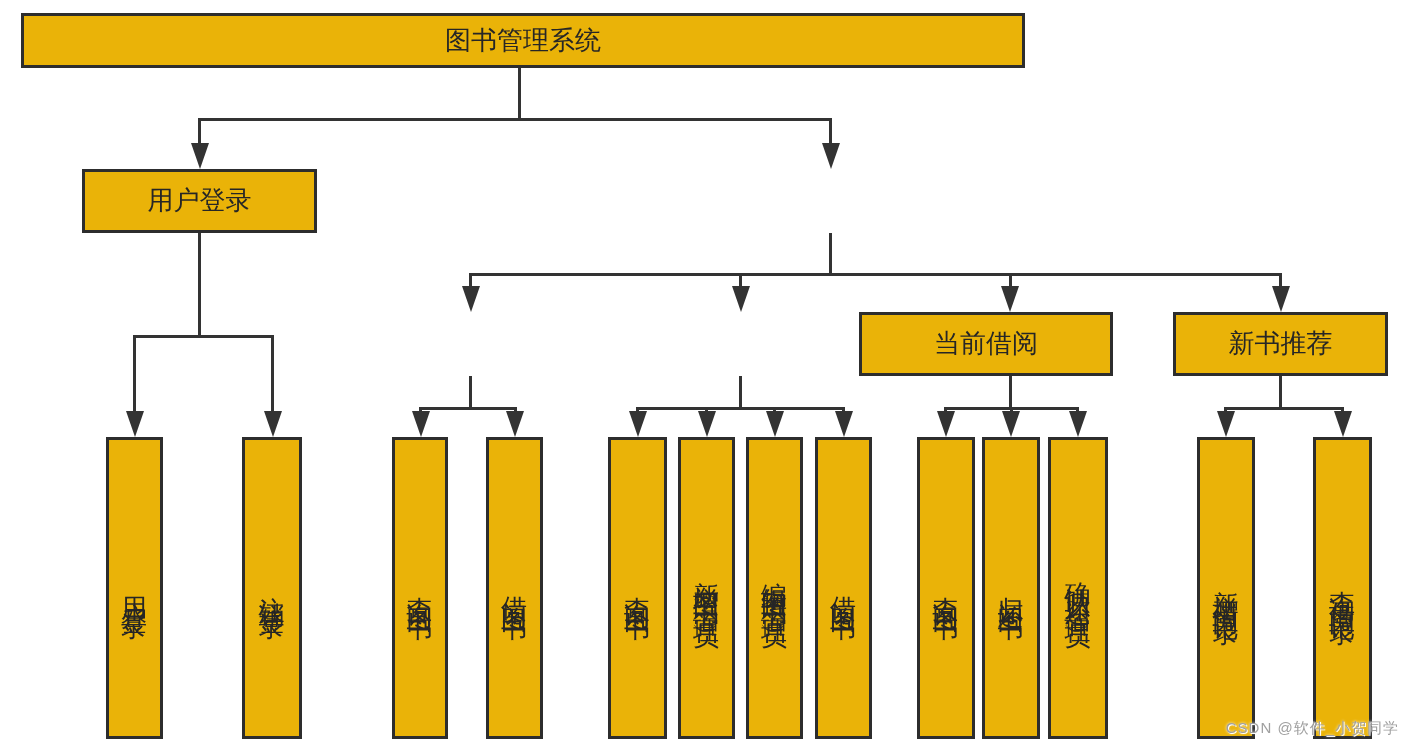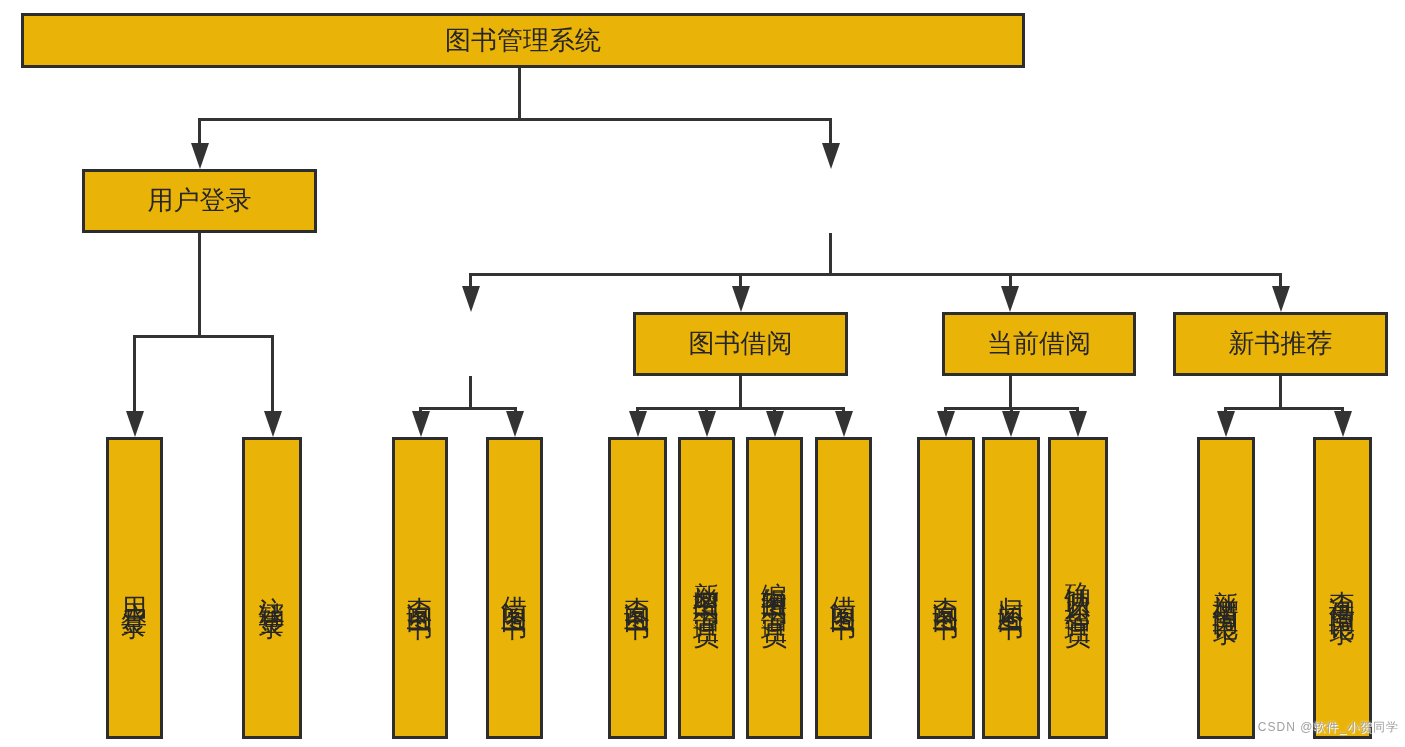--- a/index.html
+++ b/index.html
@@ -36,21 +36,21 @@
   .ln{position:absolute;background:#333333;}
   .ah{
     position:absolute;width:0;height:0;
     border-left:9px solid transparent;
     border-right:9px solid transparent;
     border-top:26px solid #333333;
   }
   .watermark{
     position:absolute;
     top:719px;right:6px;
-    font-size:12px;
+    font-size:15px;
     color:#a0a0a0;
     letter-spacing:1px;
     white-space:nowrap;
     z-index:5;
     text-shadow:0 0 3px #ffffff, 1px 1px 0 #ffffff;
     margin-left:25px;
   }
 </style>
 </head>
 <body>
@@ -83,24 +83,21 @@
   <div class="ln" style="left:469px;top:273px;width:813px;height:3px"></div>
   <div class="ln" style="left:469px;top:273px;width:3px;height:16px"></div>
   <div class="ah" style="left:462px;top:286px"></div>
   <div class="ln" style="left:739px;top:273px;width:3px;height:16px"></div>
   <div class="ah" style="left:732px;top:286px"></div>
   <div class="ln" style="left:1009px;top:273px;width:3px;height:16px"></div>
   <div class="ah" style="left:1001px;top:286px"></div>
   <div class="ln" style="left:1279px;top:273px;width:3px;height:16px"></div>
   <div class="ah" style="left:1272px;top:286px"></div>
 
-  <div class="box" style="left:633px;top:312px;width:215px;height:64px">
-    <span class="lbl">图书借阅</span>
-  </div>
-  <div class="box" style="left:942px;top:312px;width:194px;height:64px">
+  <div class="box" style="left:859px;top:312px;width:254px;height:64px">
     <span class="lbl">当前借阅</span>
   </div>
   <div class="box" style="left:1173px;top:312px;width:215px;height:64px">
     <span class="lbl">新书推荐</span>
   </div>
 
   <div class="ln" style="left:469px;top:376px;width:3px;height:34px"></div>
   <div class="ln" style="left:419px;top:407px;width:98px;height:3px"></div>
   <div class="ln" style="left:419px;top:407px;width:3px;height:8px"></div>
   <div class="ah" style="left:412px;top:411px"></div>

